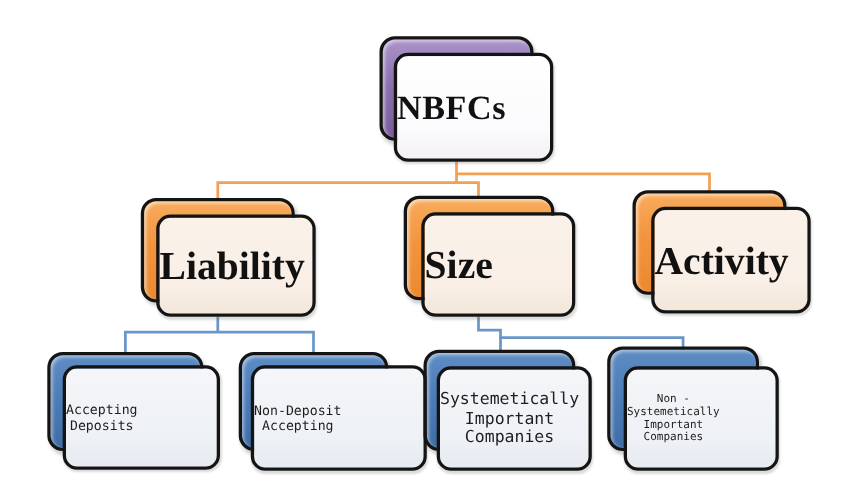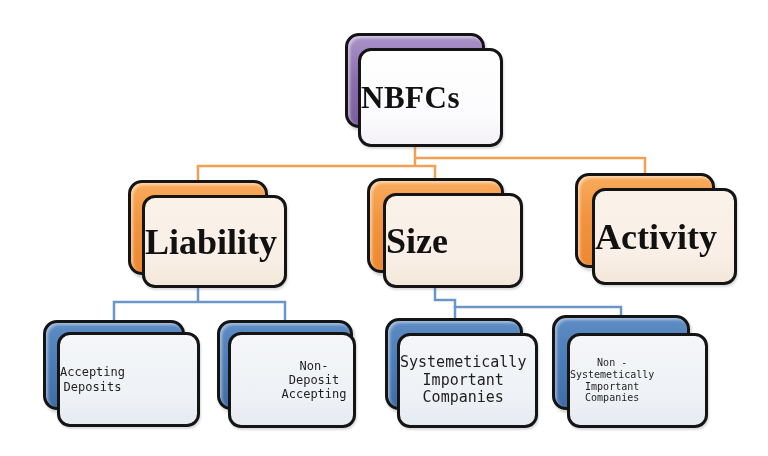--- a/index.html
+++ b/index.html
@@ -35,21 +35,21 @@
   .n-root-front{left:358px;top:48px;width:145px;height:99px;}
   .n-liab-back{left:128px;top:180px;width:140px;height:95px;}
   .n-liab-front{left:142px;top:195px;width:145px;height:93px;}
   .n-size-back{left:367px;top:178px;width:137px;height:95px;}
   .n-size-front{left:383px;top:193px;width:140px;height:95px;}
   .n-act-back{left:575px;top:173px;width:140px;height:95px;}
   .n-act-front{left:592px;top:188px;width:145px;height:97px;}
   .n-ad-back{left:43px;top:320px;width:142px;height:90px;}
   .n-ad-front{left:57px;top:332px;width:143px;height:95px;}
   .n-nda-back{left:217px;top:320px;width:136px;height:90px;}
-  .n-nda-front{left:228px;top:332px;width:128px;height:96px;padding-left:44px;}
+  .n-nda-front{left:228px;top:332px;width:160px;height:96px;}
   .n-sic-back{left:385px;top:318px;width:138px;height:92px;}
   .n-sic-front{left:397px;top:333px;width:141px;height:95px;}
   .n-nsic-back{left:552px;top:315px;width:138px;height:95px;}
   .n-nsic-front{left:567px;top:333px;width:141px;height:95px;}
 </style>
 </head>
 <body>
 
 <div id="stage">
 

